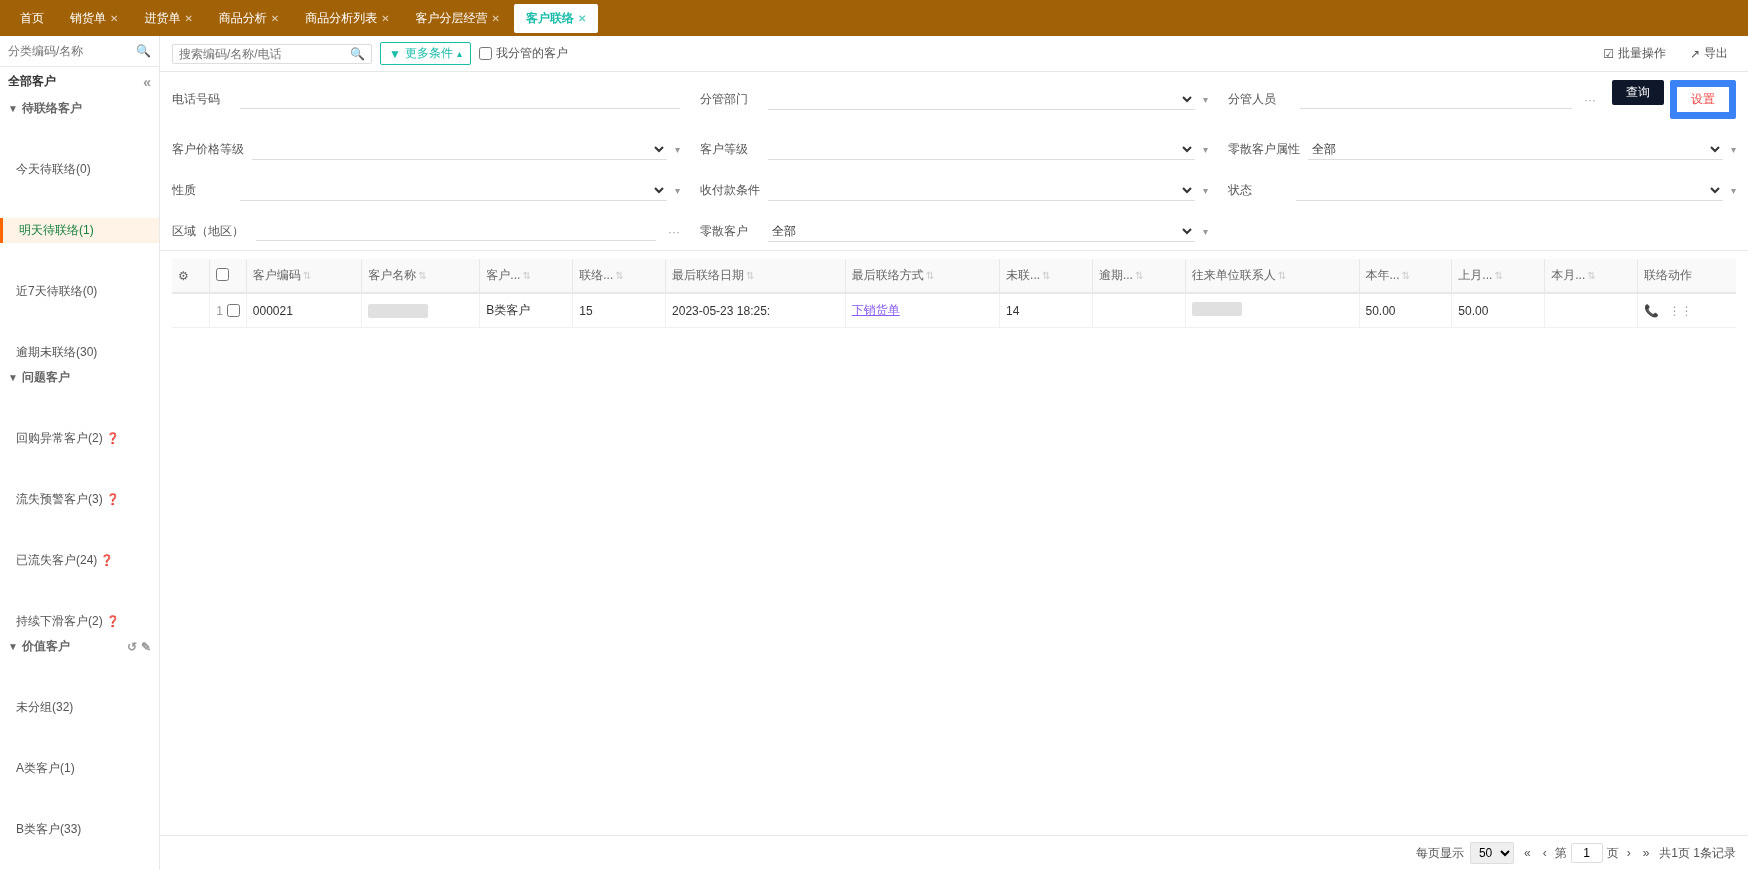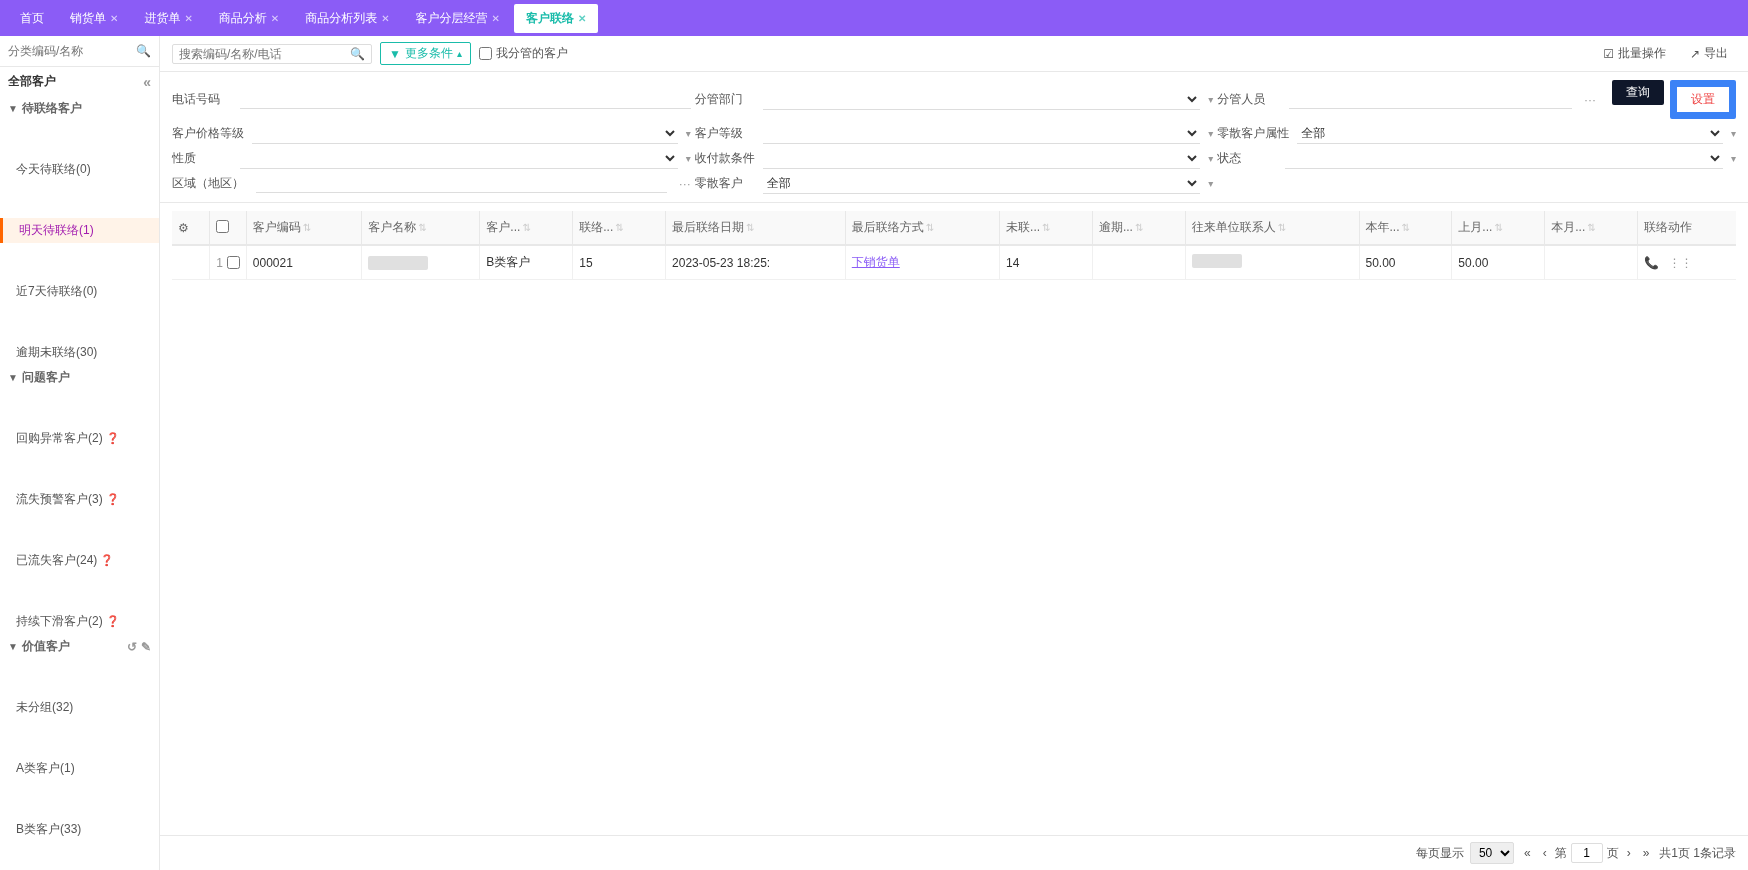--- a/index.html
+++ b/index.html
@@ -1,20 +1,20 @@
 <!DOCTYPE html>
 <html><head>
   <meta charset="utf-8">
   <style>
     * { box-sizing: border-box; margin: 0; padding: 0; font-family: 'Microsoft YaHei', sans-serif; font-size: 12px; }
     body { background: #f5f5f5; }
 
     
     .top-nav {
-      background: #8b5cf6;
+      background: #a16207;
       display: flex;
       align-items: center;
       height: 36px;
       padding: 0 8px;
       gap: 2px;
     }
     .nav-item {
       color: #fff;
       padding: 6px 12px;
       cursor: pointer;
@@ -86,21 +86,21 @@
     }
     .sidebar-group-label .triangle { font-size: 10px; }
     .sidebar-item {
       padding: 4px 8px 4px 16px;
       color: #555;
       cursor: pointer;
       margin-top: 36px;
     }
     .sidebar-item.active {
       background: #fff3e8;
-      color: #a21caf;
+      color: #15803d;
       border-left: 3px solid #f60;
     }
 
     
     .content {
       flex: 1;
       display: flex;
       flex-direction: column;
       overflow: hidden;
     }
@@ -156,21 +156,21 @@
       padding: 2px 8px;
     }
 
     
     .filter-panel {
       background: #fff;
       padding: 8px 12px;
       border-bottom: 1px solid #e8e8e8;
       display: grid;
       grid-template-columns: repeat(3, 1fr);
-      gap: 4px;
+      gap: 20px;
     }
     .filter-row {
       display: flex;
       align-items: center;
       gap: 8px;
       position: relative;
     }
     .filter-label {
       color: #555;
       white-space: nowrap;

